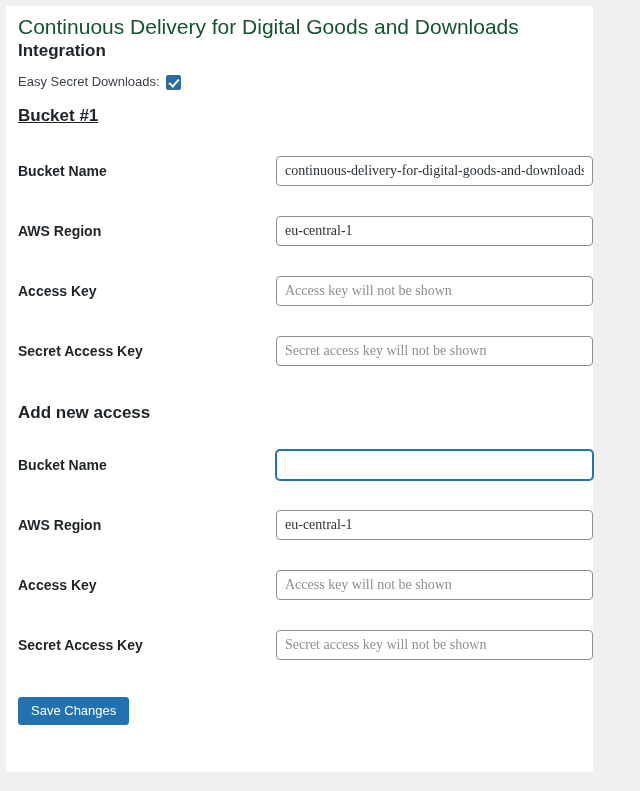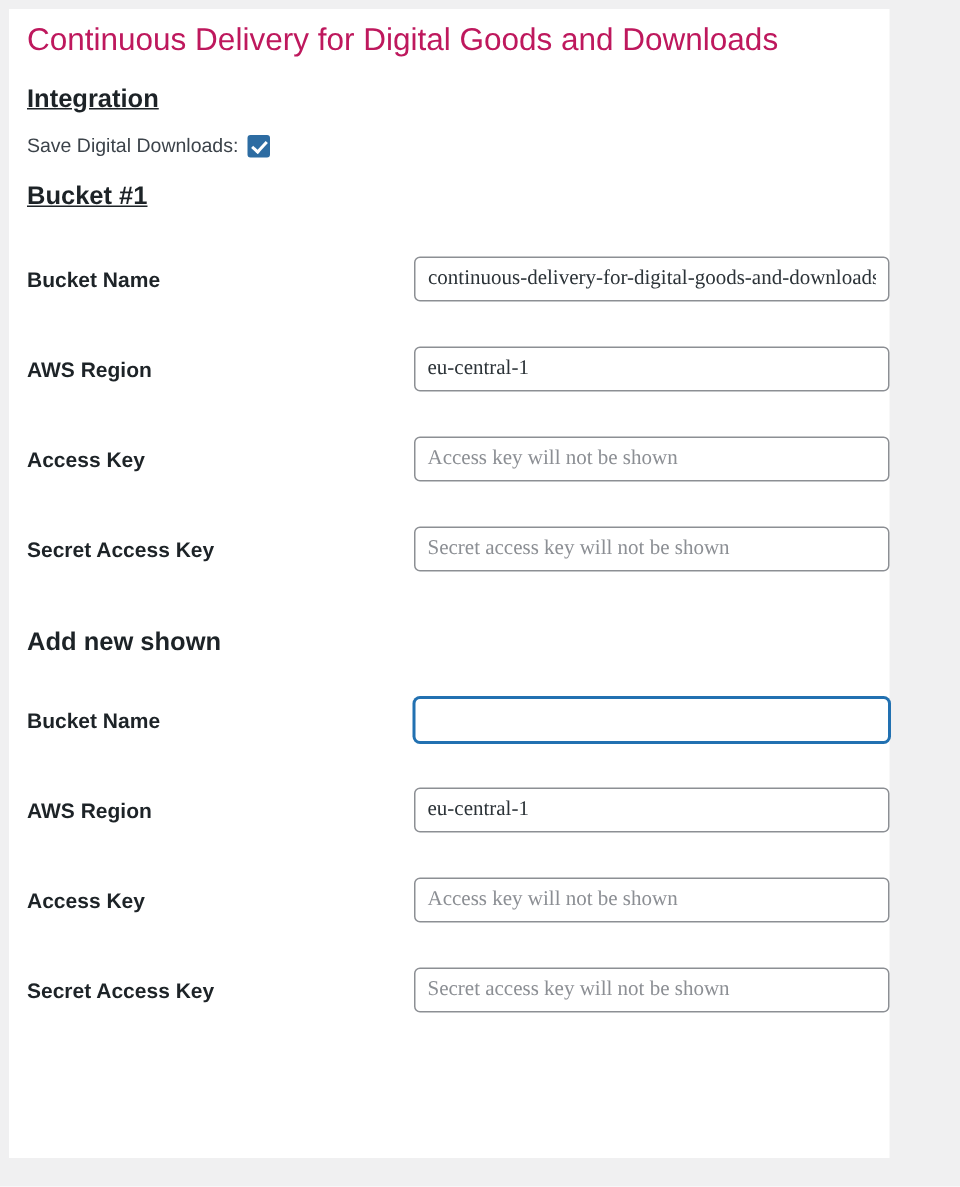--- a/index.html
+++ b/index.html
@@ -18,30 +18,30 @@
     top: 6px;
     width: 587px;
     height: 766px;
     background: #ffffff;
   }
   h1.page-title {
     margin: 6px 0 0 12px;
     font-size: 21px;
     font-weight: 400;
     line-height: 29px;
-    color: #be185d;
+    color: #14532d;
   }
   h2.section-heading {
     margin: 0 0 0 12px;
     font-size: 17px;
     font-weight: 700;
     line-height: 20px;
     color: #1d2327;
   }
-  #integration-heading { margin-top: 15px; text-decoration: underline; }
+  #integration-heading { margin-top: 0; }
   #bucket1-heading { margin-top: 14px; text-decoration: underline; }
   #addnew-heading { margin-top: 37px; }
   .check-row {
     display: flex;
     align-items: center;
     padding-left: 12px;
     height: 20px;
   }
   #check-row-0 { margin-top: 11px; }
   #check-row-1 { margin-top: 6px; }
@@ -131,21 +131,21 @@
 </head>
 <body>
 
 <div class="panel">
 
   <h1 class="page-title">Continuous Delivery for Digital Goods and Downloads</h1>
 
   <h2 class="section-heading" id="integration-heading">Integration</h2>
 
   <div class="check-row" id="check-row-0">
-    <span class="check-label">Save Digital Downloads:</span>
+    <span class="check-label">Easy Secret Downloads:</span>
     <input type="checkbox" class="wp-checkbox" data-checked="true" style="">
   </div>
 
 
   <h2 class="section-heading" id="bucket1-heading">Bucket #1</h2>
 
   <div class="form-row first">
     <span class="field-label">Bucket Name</span>
     <input type="text" class="text-input" value="continuous-delivery-for-digital-goods-and-downloads" placeholder="" data-focused="false" style="">
   </div>
@@ -158,21 +158,21 @@
   <div class="form-row">
     <span class="field-label">Access Key</span>
     <input type="text" class="text-input" value="" placeholder="Access key will not be shown" data-focused="false" style="">
   </div>
 
   <div class="form-row">
     <span class="field-label">Secret Access Key</span>
     <input type="text" class="text-input" value="" placeholder="Secret access key will not be shown" data-focused="false" style="">
   </div>
 
-  <h2 class="section-heading" id="addnew-heading">Add new shown</h2>
+  <h2 class="section-heading" id="addnew-heading">Add new access</h2>
 
   <div class="form-row first-addnew">
     <span class="field-label">Bucket Name</span>
     <input type="text" class="text-input" value="" placeholder="" data-focused="true" style="">
   </div>
 
   <div class="form-row">
     <span class="field-label">AWS Region</span>
     <input type="text" class="text-input" value="eu-central-1" placeholder="" data-focused="false" style="">
   </div>
@@ -180,14 +180,15 @@
   <div class="form-row">
     <span class="field-label">Access Key</span>
     <input type="text" class="text-input" value="" placeholder="Access key will not be shown" data-focused="false" style="">
   </div>
 
   <div class="form-row">
     <span class="field-label">Secret Access Key</span>
     <input type="text" class="text-input" value="" placeholder="Secret access key will not be shown" data-focused="false" style="">
   </div>
 
+  <button class="save-button">Save Changes</button>
 
 </div>
 
 </body></html>

